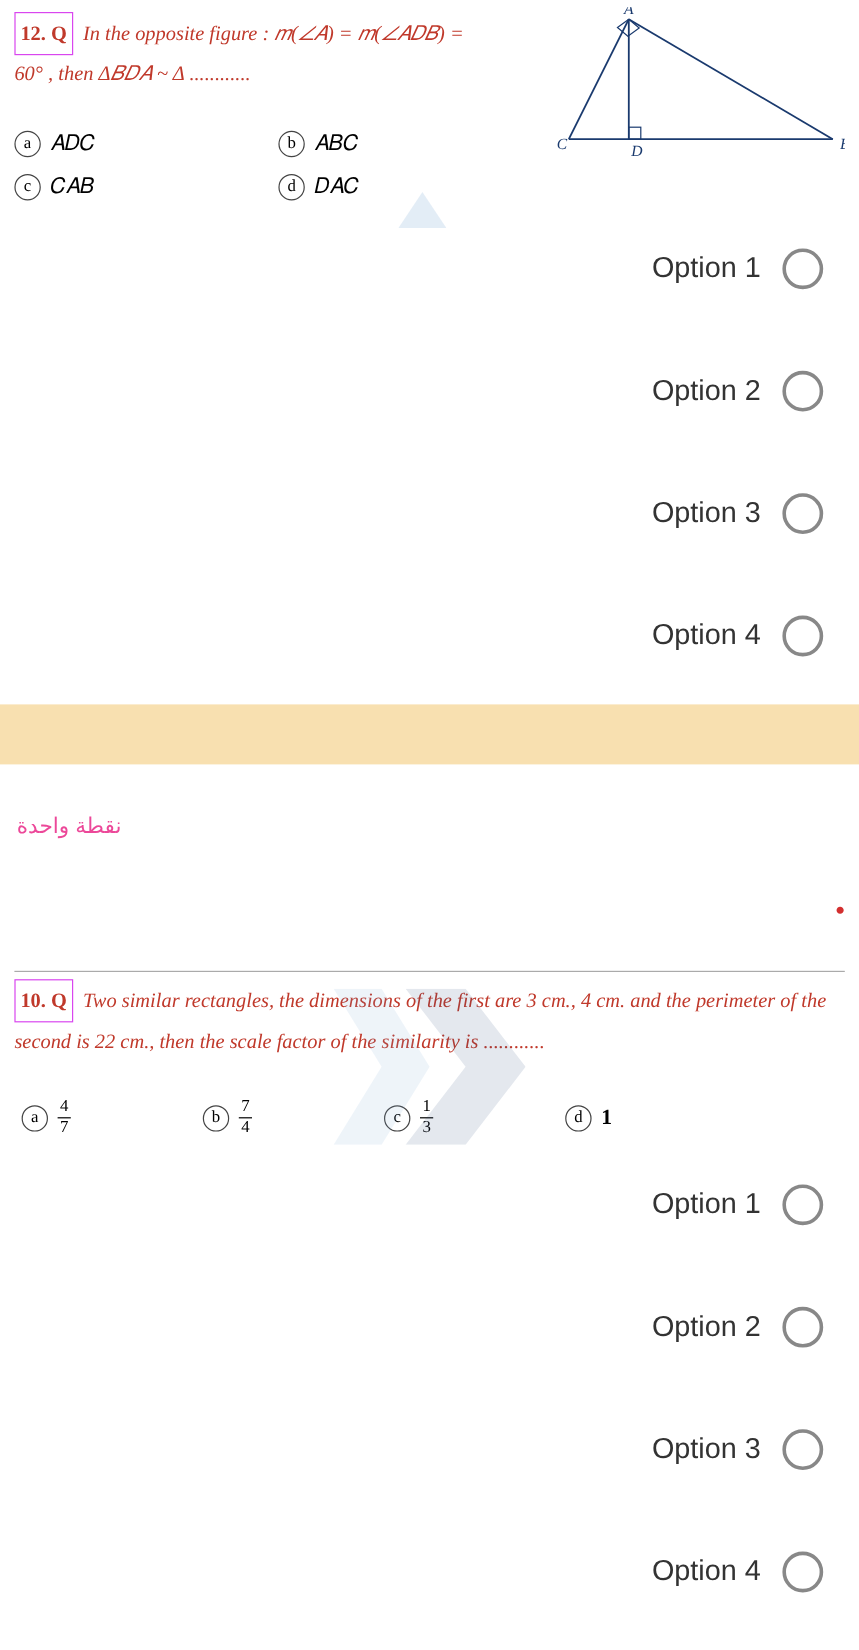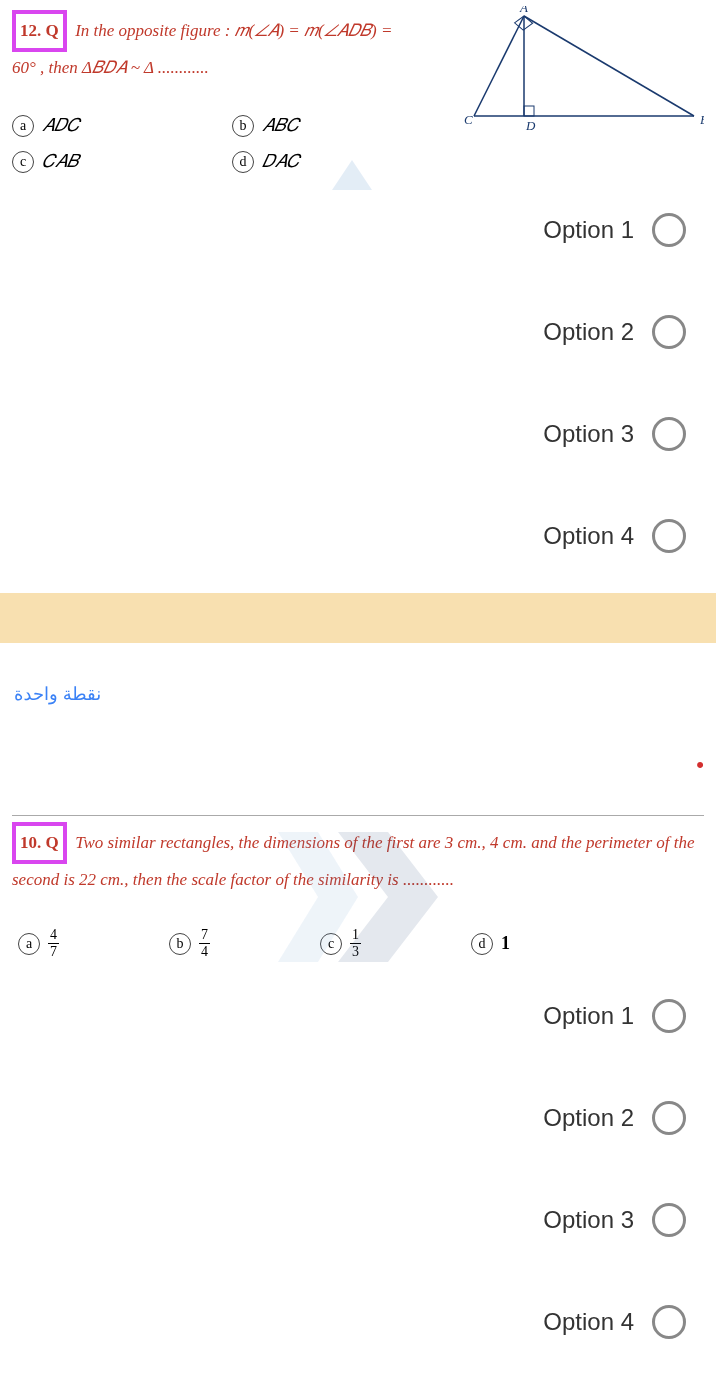--- a/index.html
+++ b/index.html
@@ -8,21 +8,21 @@
     font-family: Arial, sans-serif;
     background: #fff;
   }
   .question-block {
     padding: 10px 12px 20px 12px;
   }
   .question-content-wrap {
     position: relative;
   }
   .qnum-box {
-    border: 4px solid #d946ef;
+    border: 1px solid #d946ef;
     padding: 1px 4px;
     color: #c0392b;
     font-weight: bold;
     font-size: 17px;
     display: inline-block;
     margin-right: 4px;
     font-family: 'Times New Roman', serif;
   }
   .q-label {
     color: #c0392b;
@@ -65,21 +65,20 @@
     display: inline-flex;
     align-items: center;
     justify-content: center;
     font-size: 14px;
     margin-right: 8px;
     font-family: 'Times New Roman', serif;
   }
   .answer-text {
     font-size: 18px;
     font-family: 'Times New Roman', serif;
-    font-style: italic;
   }
   .options-area {
     padding: 20px 30px 40px 0;
     display: flex;
     flex-direction: column;
     align-items: flex-end;
     gap: 68px;
   }
   .option-row {
     display: flex;
@@ -96,21 +95,21 @@
     border: 3px solid #888;
     border-radius: 50%;
   }
   .divider {
     height: 50px;
     background: #f8e0b0;
     width: 100%;
   }
   .points-label {
     padding: 40px 20px 0 14px;
-    color: #3b82f6;
+    color: #ec4899;
     font-size: 18px;
     text-align: left;
   }
   .red-dot {
     color: #d32f2f;
     font-size: 22px;
     text-align: right;
     padding-right: 12px;
     line-height: 0;
   }

